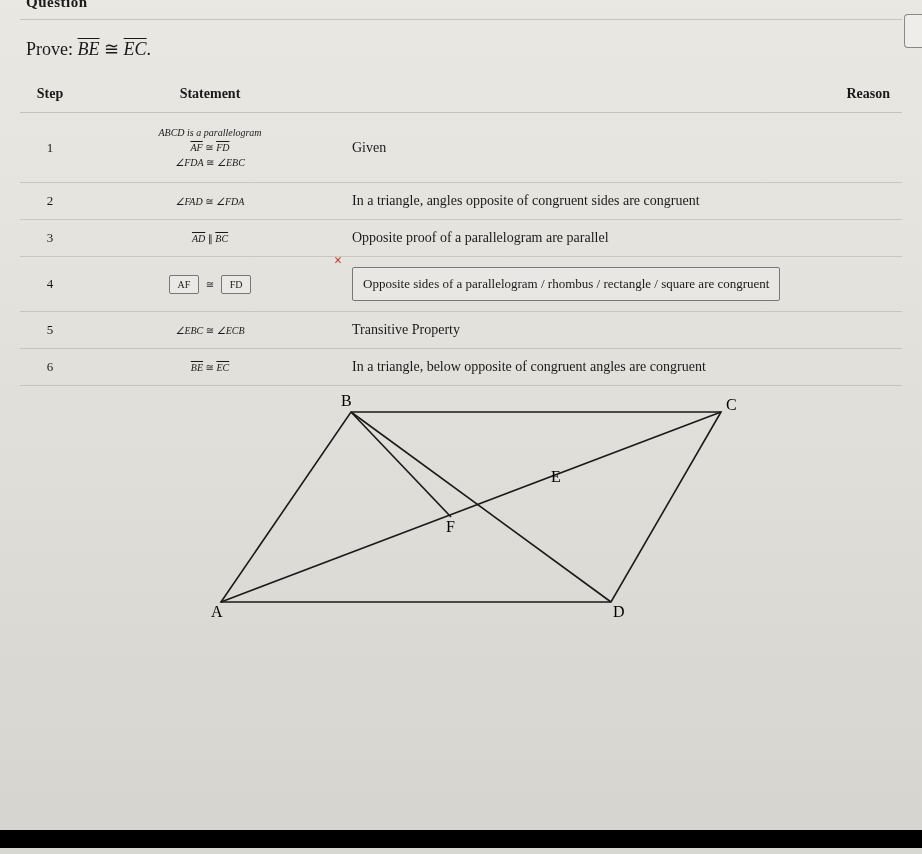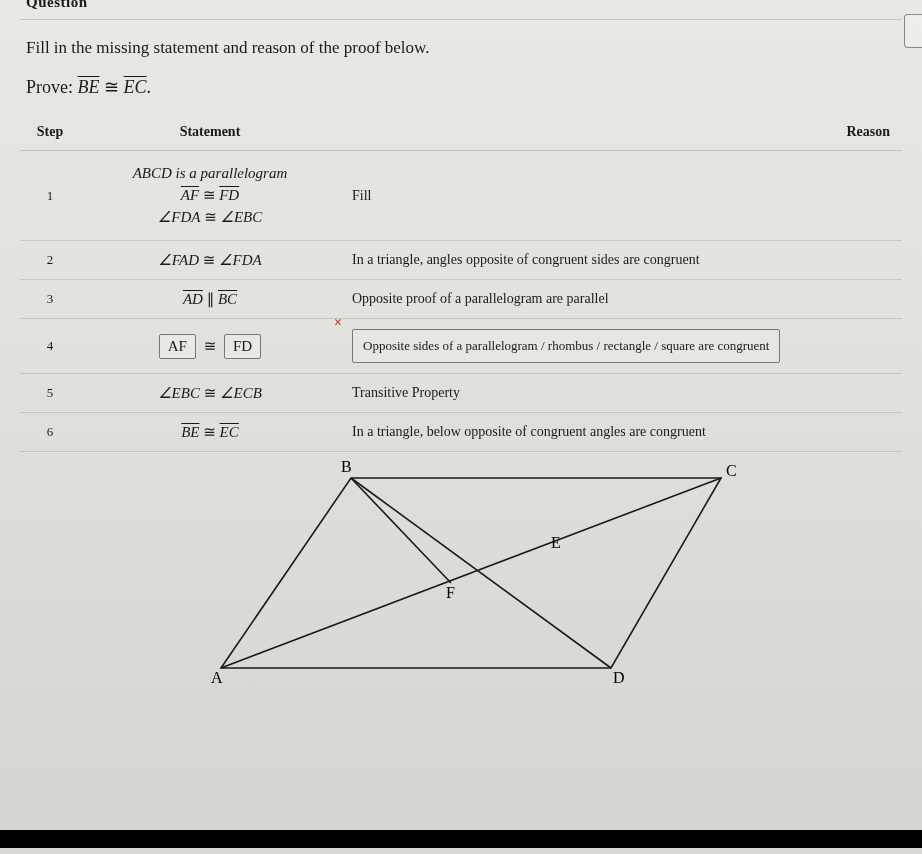--- a/index.html
+++ b/index.html
@@ -50,21 +50,21 @@
     border-bottom: 1px solid rgba(0,0,0,0.15);
   }
   .proof-table th.step-h { text-align: center; width: 60px; }
   .proof-table th.stmt-h { text-align: center; width: 260px; }
   .proof-table td {
     padding: 10px 12px;
     border-bottom: 1px solid rgba(0,0,0,0.12);
     vertical-align: middle;
   }
   .proof-table td.step-c { text-align: center; font-size: 13px; }
-  .proof-table td.stmt-c { text-align: center; font-family: 'Times New Roman', serif; font-size: 15px; }
+  .proof-table td.stmt-c { text-align: center; font-family: 'Times New Roman', serif; font-size: 10px; }
   .proof-table td.reason-c { font-family: 'Times New Roman', serif; font-size: 14px; }
   .multi-line div { margin: 4px 0; }
   .boxed {
     display: inline-block;
     border: 1px solid #777;
     background: rgba(255,255,255,0.25);
     padding: 3px 8px;
     border-radius: 2px;
     font-family: 'Times New Roman', serif;
   }
@@ -114,21 +114,20 @@
   }
 </style>
 </head>
 <body>
 
 <div class="page">
   <div class="cut-title">Question</div>
   <hr class="hr-sep">
   <div class="top-right-box"></div>
 
-  <p class="intro">Fill in the missing statement and reason of the proof below.</p>
 
 
   <p class="prove">
     <span>Prove:</span>
     <span class="math-i over">BE</span><span class="cong"> ≅ </span><span class="math-i over">EC</span><span>.</span>
   </p>
 
   <table class="proof-table">
     <thead>
       <tr>
@@ -138,21 +137,21 @@
       </tr>
     </thead>
     <tbody>
       <tr>
         <td class="step-c">1</td>
         <td class="stmt-c multi-line">
           <div><span class="math-i">ABCD is a parallelogram</span></div>
           <div><span class="math-i over">AF</span><span class="cong"> ≅ </span><span class="math-i over">FD</span></div>
           <div><span class="math-i">∠FDA</span><span class="cong"> ≅ </span><span class="math-i">∠EBC</span></div>
         </td>
-        <td class="reason-c">Fill</td>
+        <td class="reason-c">Given</td>
       </tr>
 
       <tr>
         <td class="step-c">2</td>
         <td class="stmt-c">
           <span class="math-i">∠FAD</span><span class="cong"> ≅ </span><span class="math-i">∠FDA</span>
         </td>
         <td class="reason-c">In a triangle, angles opposite of congruent sides are congruent</td>
       </tr>
 

